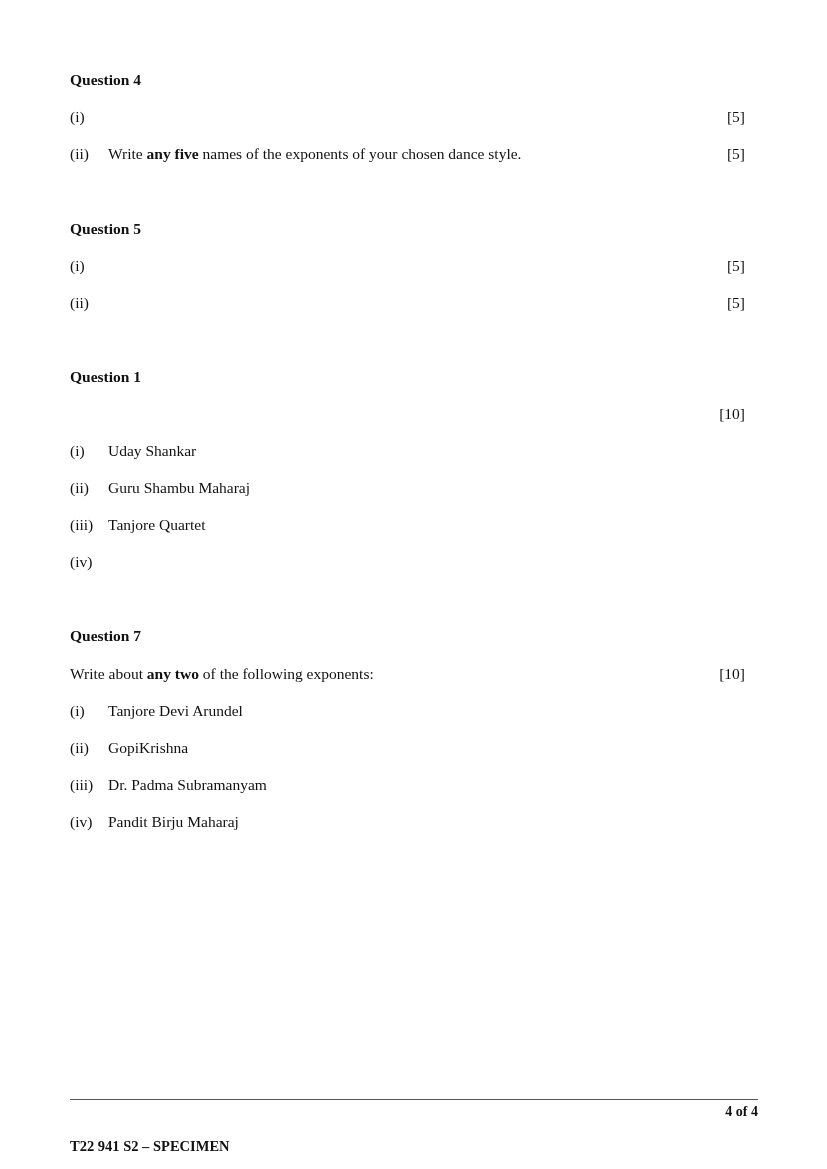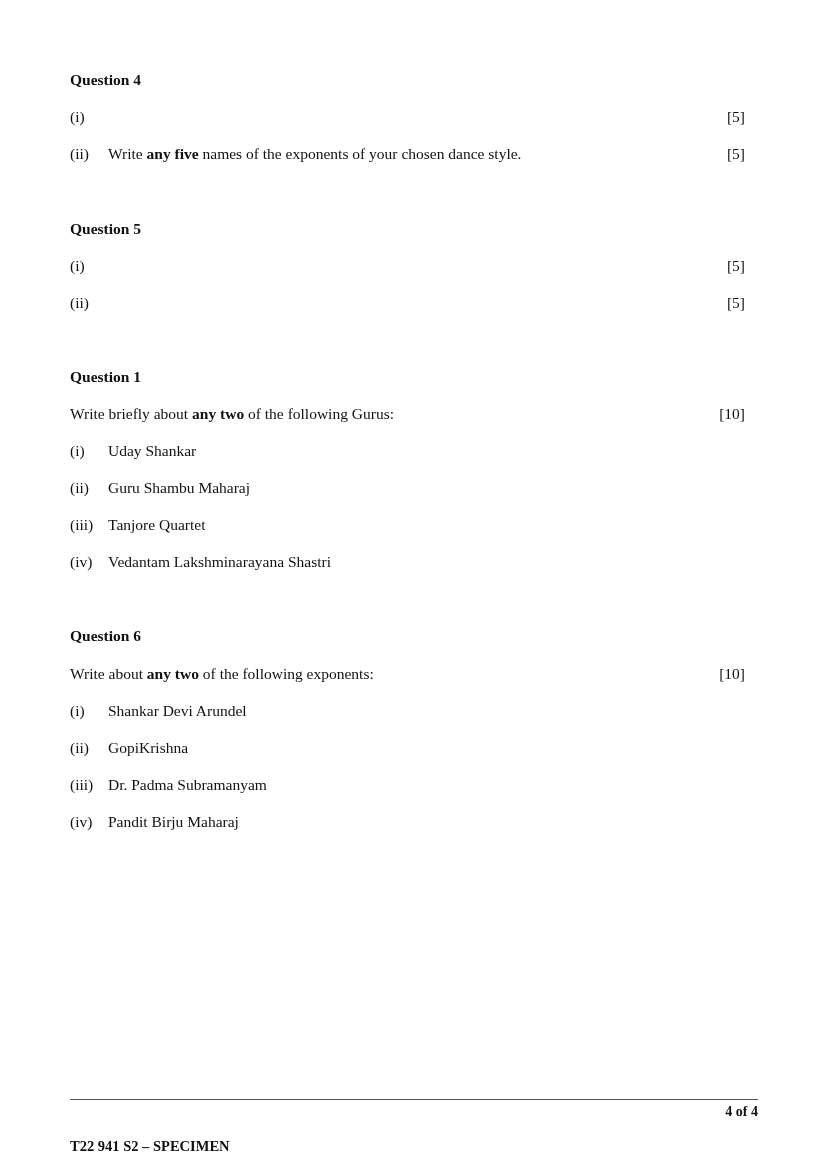--- a/index.html
+++ b/index.html
@@ -101,48 +101,46 @@
     <span class="num">(i)</span>
     <span class="marks">[5]</span>
   </div>
   <div class="row" style="top:294px;">
     <span class="num">(ii)</span>
     <span class="marks">[5]</span>
   </div>
 
   <div class="heading" style="top:368px;">Question 1</div>
   <div class="row" style="top:405px;">
-    <span class="txt plain"><span>Write briefly about </span><b>any two</b><span> of the following Gurus:</span></span>
     <span class="marks">[10]</span>
   </div>
   <div class="row" style="top:442px;">
     <span class="num">(i)</span>
     <span class="txt">Uday Shankar</span>
   </div>
   <div class="row" style="top:479px;">
     <span class="num">(ii)</span>
     <span class="txt">Guru Shambu Maharaj</span>
   </div>
   <div class="row" style="top:516px;">
     <span class="num">(iii)</span>
     <span class="txt">Tanjore Quartet</span>
   </div>
   <div class="row" style="top:553px;">
     <span class="num">(iv)</span>
-    <span class="txt">Vedantam Lakshminarayana Shastri</span>
   </div>
 
-  <div class="heading" style="top:627px;">Question 6</div>
+  <div class="heading" style="top:627px;">Question 7</div>
   <div class="row" style="top:665px;">
     <span class="txt plain"><span>Write about </span><b>any two</b><span> of the following exponents:</span></span>
     <span class="marks">[10]</span>
   </div>
   <div class="row" style="top:702px;">
     <span class="num">(i)</span>
-    <span class="txt">Shankar Devi Arundel</span>
+    <span class="txt">Tanjore Devi Arundel</span>
   </div>
   <div class="row" style="top:739px;">
     <span class="num">(ii)</span>
     <span class="txt">GopiKrishna</span>
   </div>
   <div class="row" style="top:776px;">
     <span class="num">(iii)</span>
     <span class="txt">Dr. Padma Subramanyam</span>
   </div>
   <div class="row" style="top:813px;">

